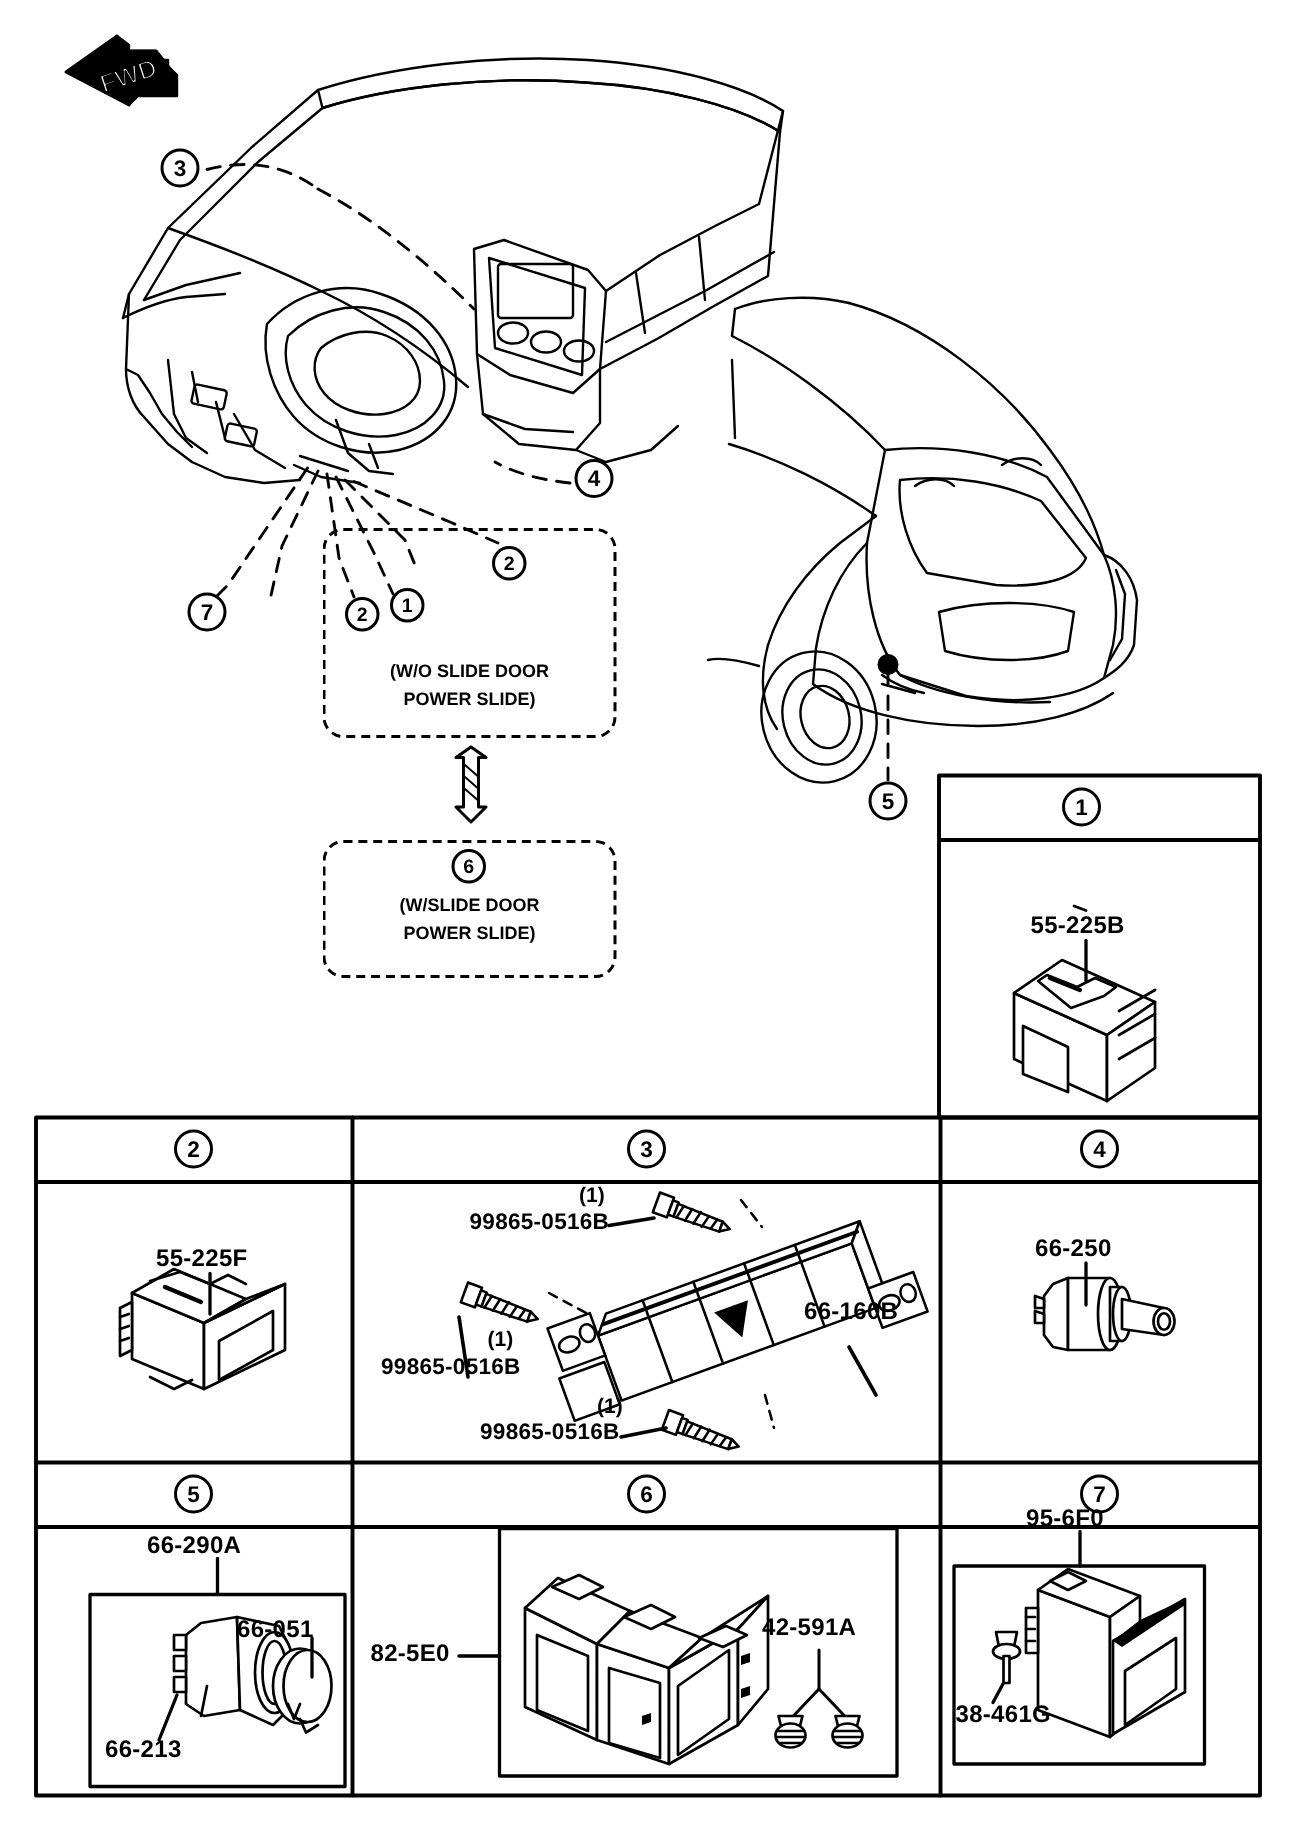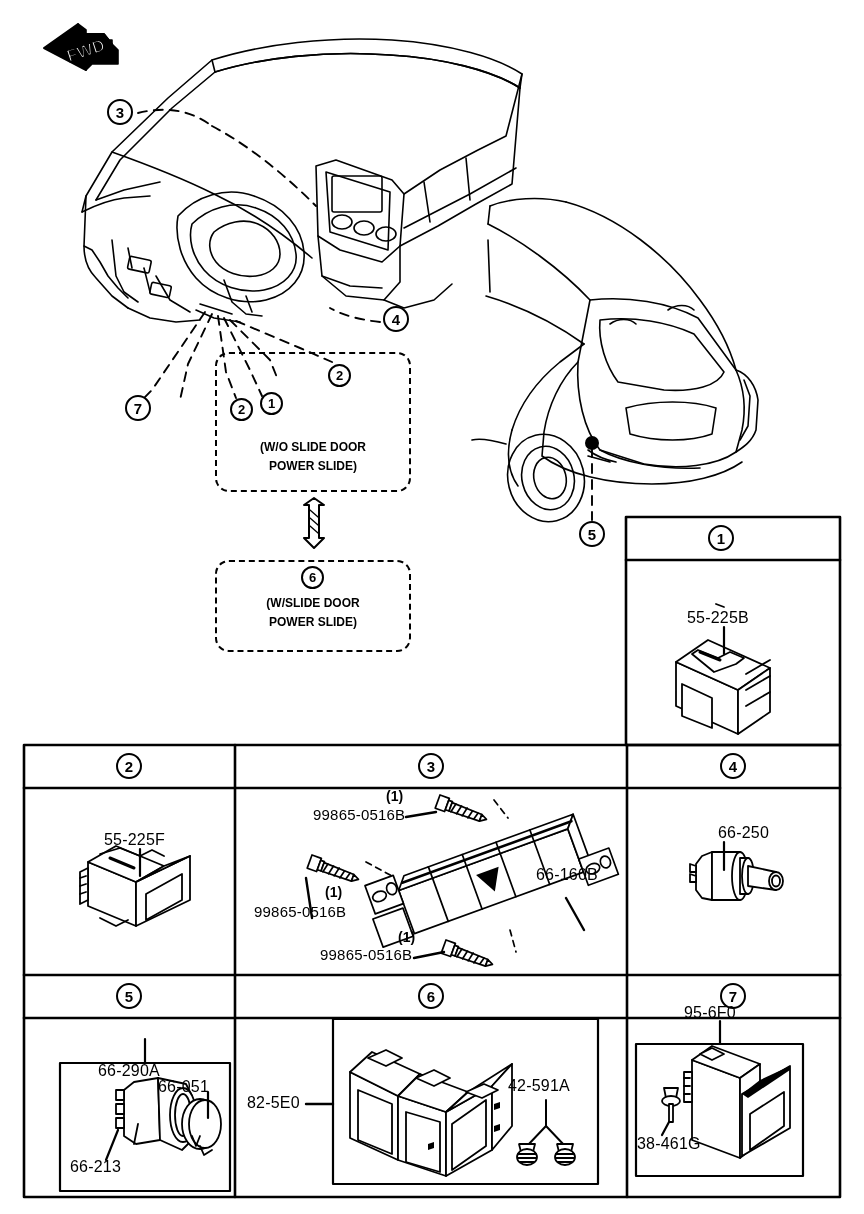--- a/index.html
+++ b/index.html
@@ -1,21 +1,21 @@
 <!DOCTYPE html>
 <html><head>
 <meta charset="utf-8">
 <style>
   html,body{margin:0;padding:0;background:#ffffff;}
   body{width:864px;height:1214px;position:relative;overflow:hidden;
        font-family:"Liberation Sans",sans-serif;color:#000;}
   .page{position:absolute;inset:0;}
   svg{display:block;}
   .lbl{position:absolute;font-family:"Liberation Sans",sans-serif;
-       font-size:15px;font-weight:400;letter-spacing:.2px;white-space:nowrap;color:#000;}
+       font-size:15px;font-weight:700;letter-spacing:.2px;white-space:nowrap;color:#000;}
   .lbl.big{font-size:16px;}
   .calloutTxt{position:absolute;font-size:12px;font-weight:700;line-height:19px;
        text-align:center;white-space:nowrap;}
   .cnum{position:absolute;width:26px;height:26px;border:2px solid #000;border-radius:50%;
        display:flex;align-items:center;justify-content:center;
        font-size:15px;font-weight:700;background:#fff;box-sizing:border-box;}
   .cnum.sm{width:23px;height:23px;font-size:13px;border-width:2px;}
   .paren{position:absolute;font-size:14px;font-weight:700;}
   .dbox{position:absolute;border:2.5px dashed #000;border-radius:14px;box-sizing:border-box;}
 </style>
@@ -405,23 +405,23 @@
   <div class="paren" style="left:386px;top:788px;">(1)</div>
 
   <div class="lbl" style="left:254px;top:903px;">99865-0516B</div>
   <div class="paren" style="left:325px;top:884px;">(1)</div>
 
   <div class="lbl" style="left:320px;top:946px;">99865-0516B</div>
   <div class="paren" style="left:398px;top:929px;">(1)</div>
 
   <div class="lbl big" style="left:536px;top:866px;">66-160B</div>
 
-  <div class="lbl big" style="left:690px;top:824px;margin-left:28px;">66-250</div>
-
-  <div class="lbl big" style="left:98px;top:1022px;margin-top:40px;">66-290A</div>
+  <div class="lbl big" style="left:690px;top:824px;">66-250</div>
+
+  <div class="lbl big" style="left:98px;top:1022px;">66-290A</div>
   <div class="lbl big" style="left:70px;top:1158px;">66-213</div>
   <div class="lbl big" style="left:158px;top:1078px;">66-051</div>
 
   <div class="lbl big" style="left:247px;top:1094px;">82-5E0</div>
   <div class="lbl big" style="left:508px;top:1077px;">42-591A</div>
 
   <div class="lbl big" style="left:684px;top:1004px;">95-6F0</div>
   <div class="lbl big" style="left:637px;top:1135px;">38-461G</div>
 
 </div>

